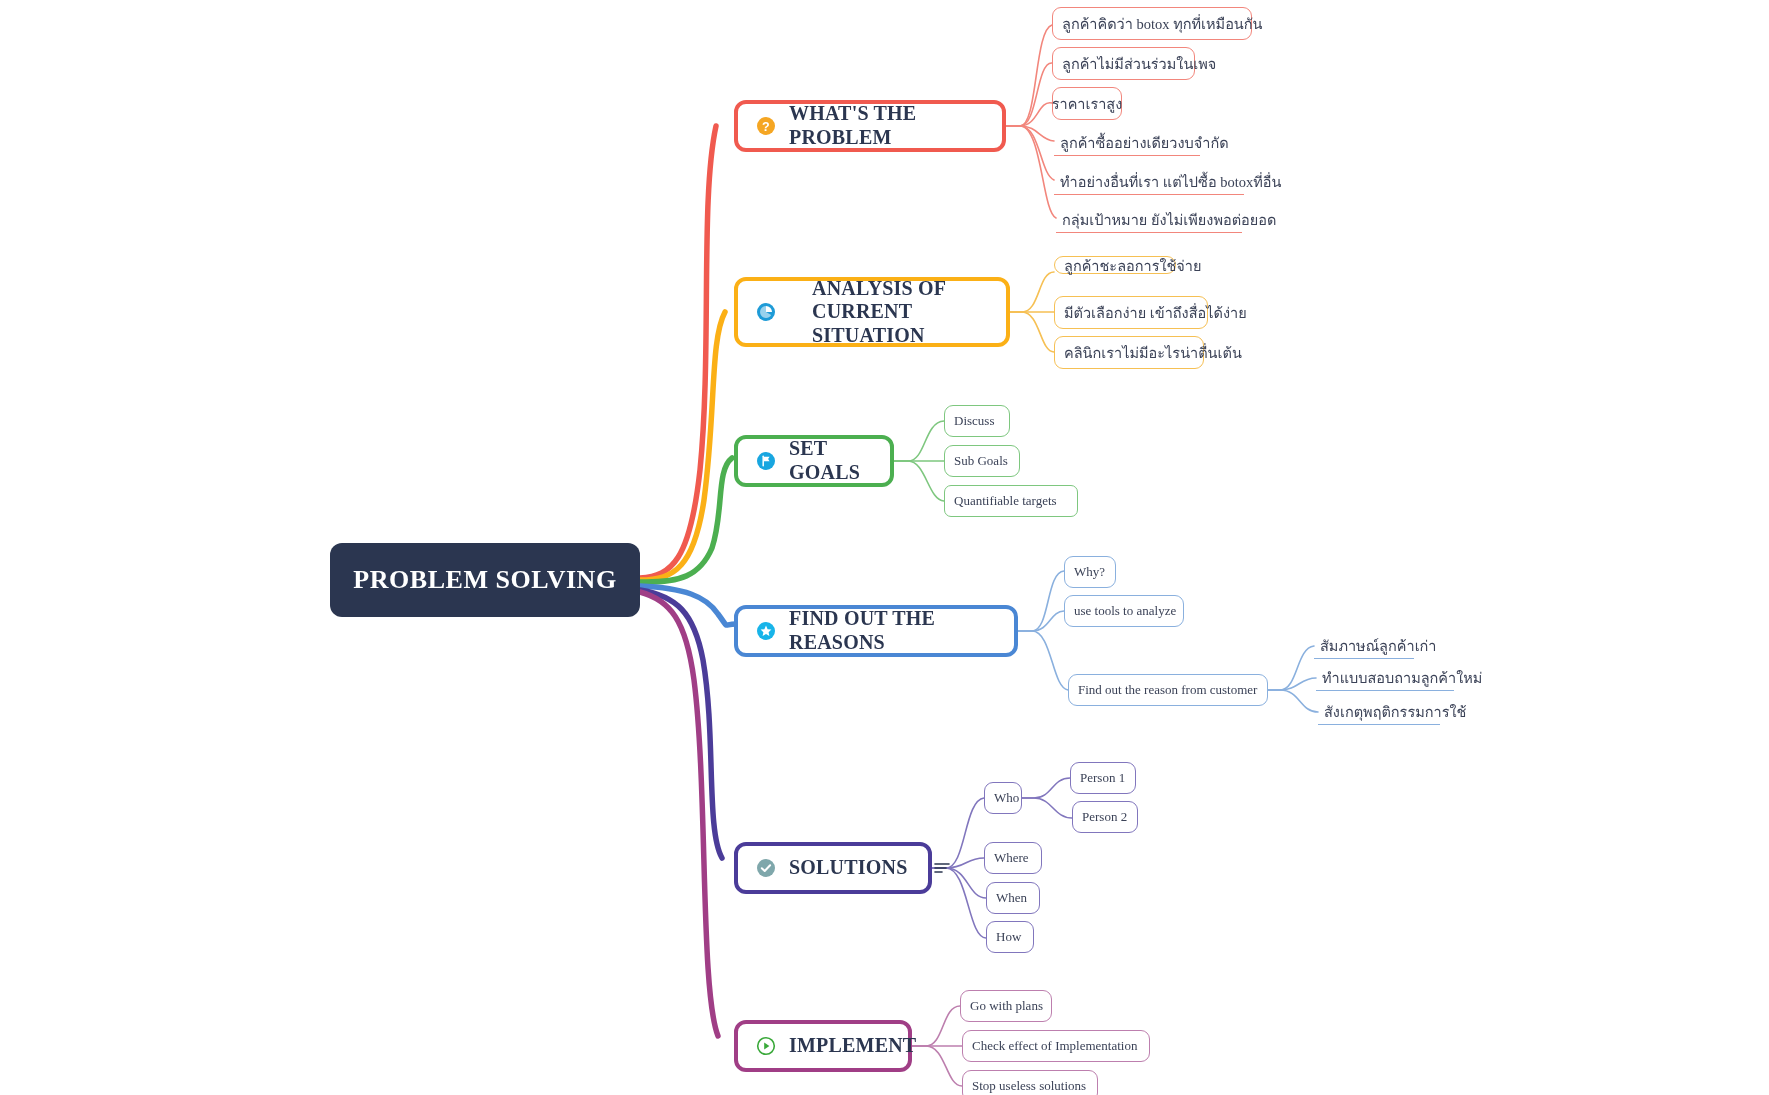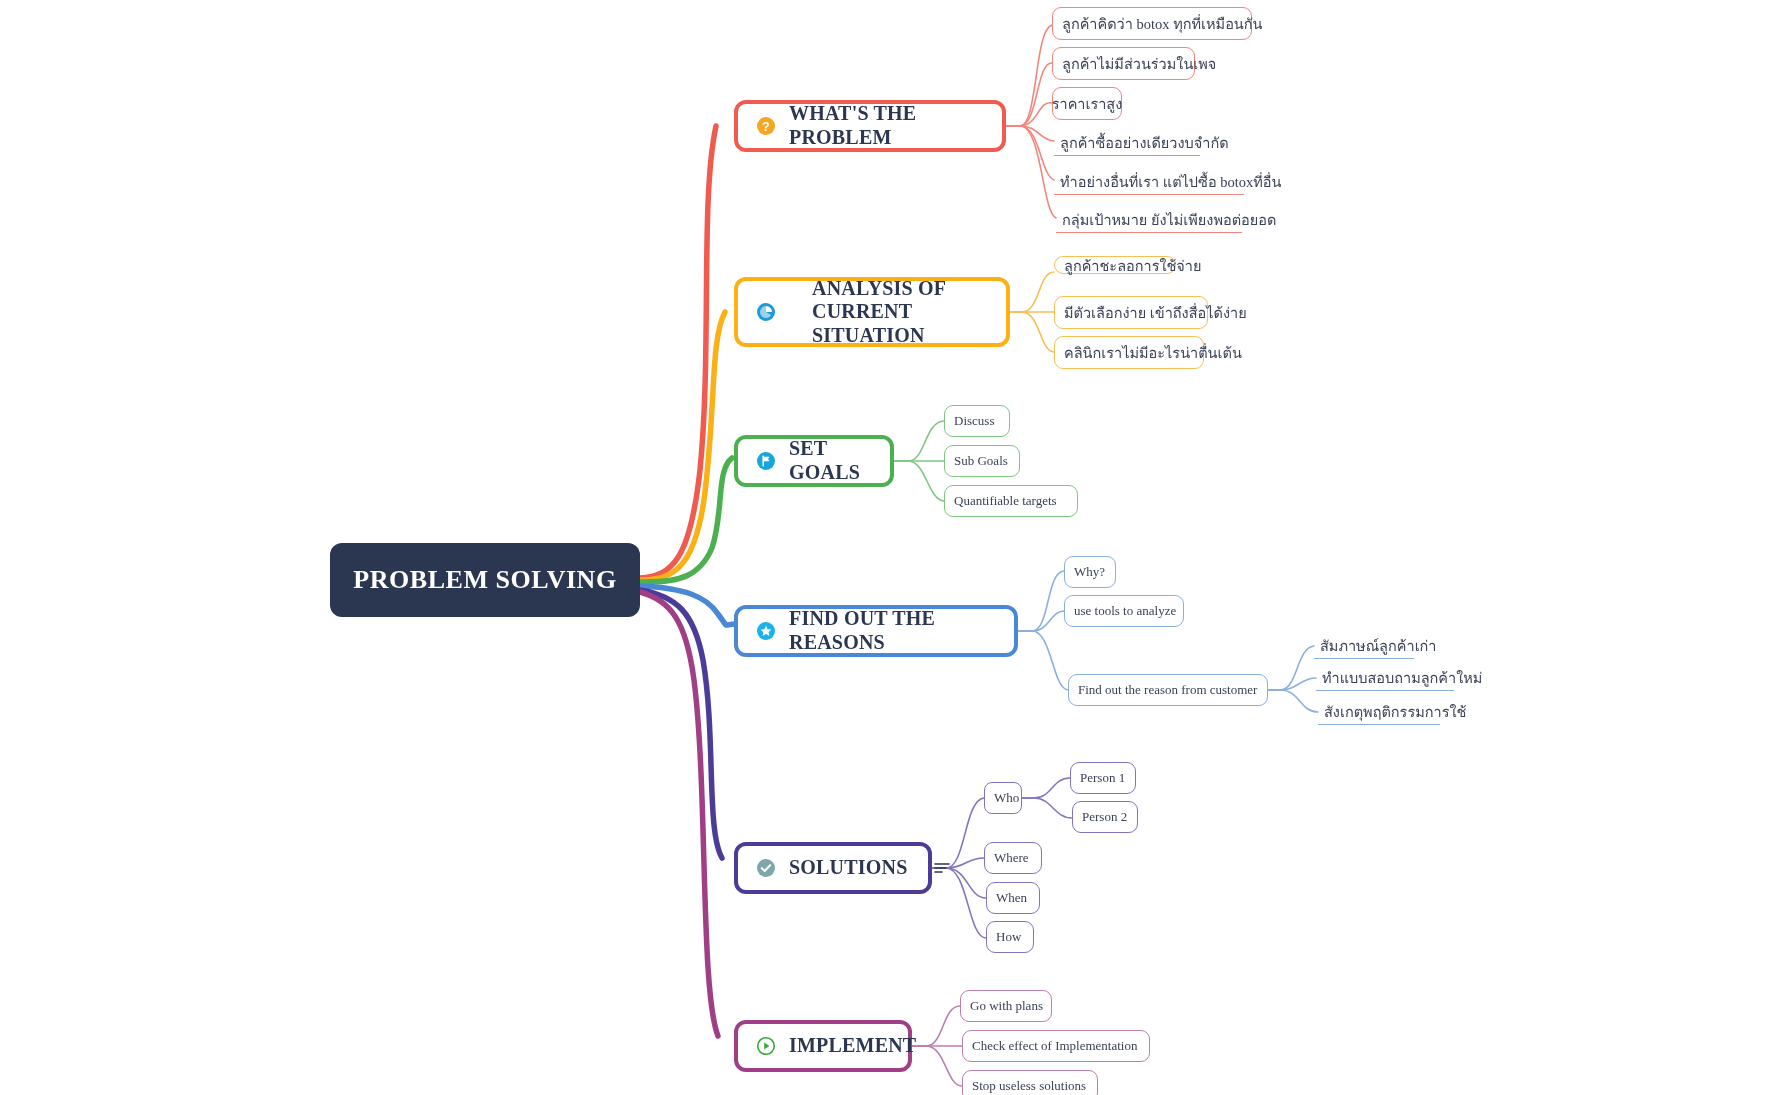--- a/index.html
+++ b/index.html
@@ -246,21 +246,21 @@
     </span>
     <span class="label">SET GOALS</span>
   </div>
 
   <div class="node leaf" style="left:944px; top:405px; width:66px; height:32px; border-color:#7ec77f;">
     <span>Discuss</span>
   </div>
   <div class="node leaf" style="left:944px; top:445px; width:76px; height:32px; border-color:#7ec77f;">
     <span>Sub Goals</span>
   </div>
-  <div class="node leaf" style="left:944px; top:485px; width:134px; height:32px; border-color:#7ec77f;">
+  <div class="node leaf" style="left:944px; top:485px; width:134px; height:32px; border-color:#7ec77f;border-radius:7px;">
     <span>Quantifiable targets</span>
   </div>
 
   <div class="node branch" style="left:734px; top:605px; width:284px; height:52px; border-color:#4a87d4;">
     <span class="ico">
       <svg width="20" height="20" viewBox="0 0 20 20">
         <circle cx="10" cy="10" r="9" fill="#18b4e9"></circle>
         <path d="M10 4.6 L11.6 8.2 L15.4 8.6 L12.6 11.2 L13.4 15 L10 13.1 L6.6 15 L7.4 11.2 L4.6 8.6 L8.4 8.2 Z" fill="#ffffff"></path>
       </svg>
     </span>
@@ -299,21 +299,21 @@
       <svg width="18" height="18" viewBox="0 0 18 18">
         <g stroke="#2b3650" stroke-width="1.6" stroke-linecap="round">
           <path d="M2 5 H16"></path>
           <path d="M2 9 H13"></path>
           <path d="M2 13 H9"></path>
         </g>
       </svg>
     </span>
   </div>
 
-  <div class="node leaf" style="left:984px; top:782px; width:38px; height:32px; border-color:#8176bd;border-radius:8px;">
+  <div class="node leaf" style="left:984px; top:782px; width:38px; height:32px; border-color:#8176bd;">
     <span>Who</span>
   </div>
   <div class="node leaf" style="left:1070px; top:762px; width:66px; height:32px; border-color:#8176bd;">
     <span>Person 1</span>
   </div>
   <div class="node leaf" style="left:1072px; top:801px; width:66px; height:32px; border-color:#8176bd;">
     <span>Person 2</span>
   </div>
   <div class="node leaf" style="left:984px; top:842px; width:58px; height:32px; border-color:#8176bd;">
     <span>Where</span>

